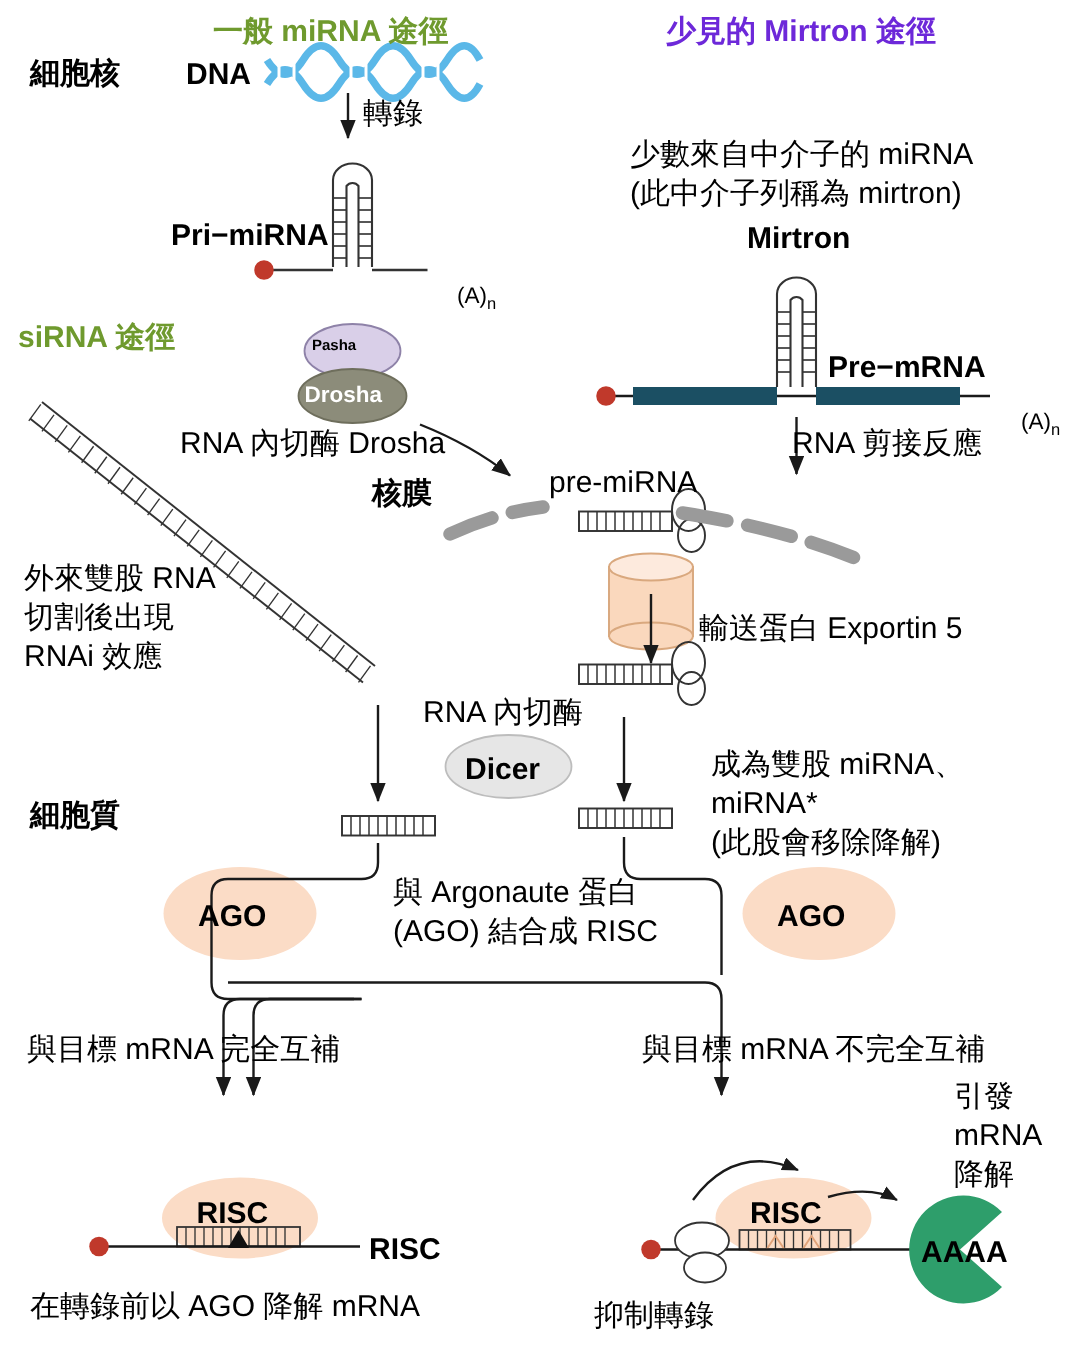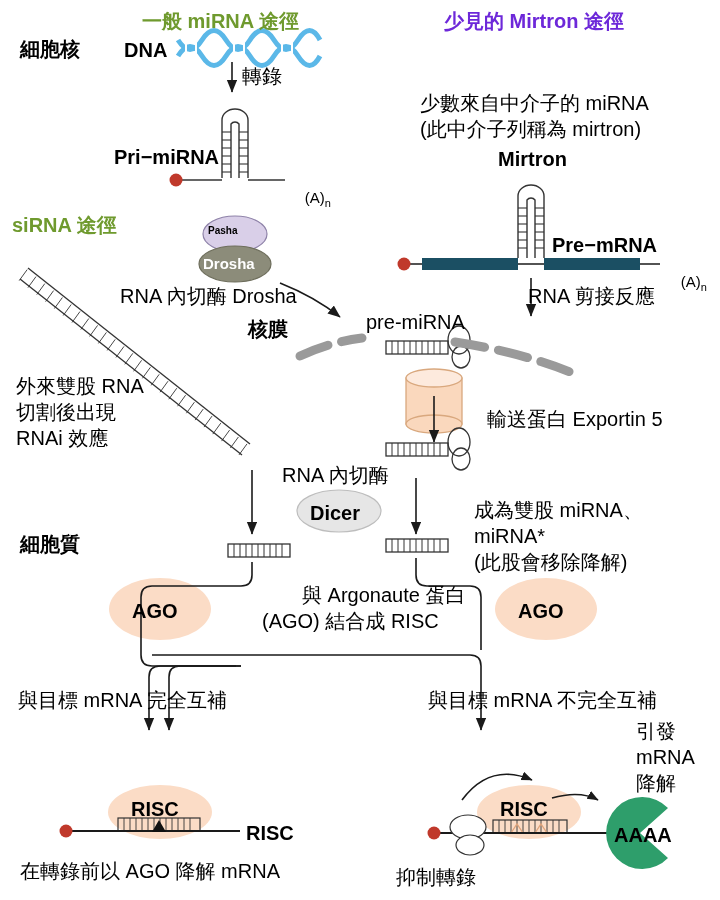--- a/index.html
+++ b/index.html
@@ -342,32 +342,32 @@
   <div class="lbl bold big" style="left:246px; top:820px;">RISC</div>
   <div class="lbl bold big" style="left:614px; top:822px;">AAAA</div>
 
   <div class="lbl big" style="left:242px; top:63px;">轉錄</div>
   <div class="lbl big" style="left:120px; top:283px;">RNA 內切酶 Drosha</div>
   <div class="lbl big" style="left:528px; top:283px;">RNA 剪接反應</div>
 
   <div class="lbl big" style="left:420px; top:90px;">少數來自中介子的 miRNA</div>
   <div class="lbl big" style="left:420px; top:116px;">(此中介子列稱為 mirtron)</div>
 
-  <div class="lbl big" style="left:466px; top:406px;margin-left:21px;">輸送蛋白 Exportin 5</div>
+  <div class="lbl big" style="left:466px; top:406px;">輸送蛋白 Exportin 5</div>
   <div class="lbl big" style="left:282px; top:462px;">RNA 內切酶</div>
 
   <div class="lbl big" style="left:474px; top:497px;">成為雙股 miRNA、</div>
   <div class="lbl big" style="left:474px; top:523px;">miRNA*</div>
   <div class="lbl big" style="left:474px; top:549px;">(此股會移除降解)</div>
 
   <div class="lbl big" style="left:16px; top:373px;">外來雙股 RNA</div>
   <div class="lbl big" style="left:16px; top:399px;">切割後出現</div>
   <div class="lbl big" style="left:16px; top:425px;">RNAi 效應</div>
 
-  <div class="lbl big" style="left:262px; top:582px;margin-left:40px;">與 Argonaute 蛋白</div>
+  <div class="lbl big" style="left:262px; top:582px;">與 Argonaute 蛋白</div>
   <div class="lbl big" style="left:262px; top:608px;">(AGO) 結合成 RISC</div>
 
   <div class="lbl big" style="left:18px; top:687px;">與目標 mRNA 完全互補</div>
   <div class="lbl big" style="left:428px; top:687px;">與目標 mRNA 不完全互補</div>
 
   <div class="lbl big" style="left:20px; top:858px;">在轉錄前以 AGO 降解 mRNA</div>
   <div class="lbl big" style="left:396px; top:864px;">抑制轉錄</div>
 
   <div class="lbl big" style="left:636px; top:718px;">引發</div>
   <div class="lbl big" style="left:636px; top:744px;">mRNA</div>

